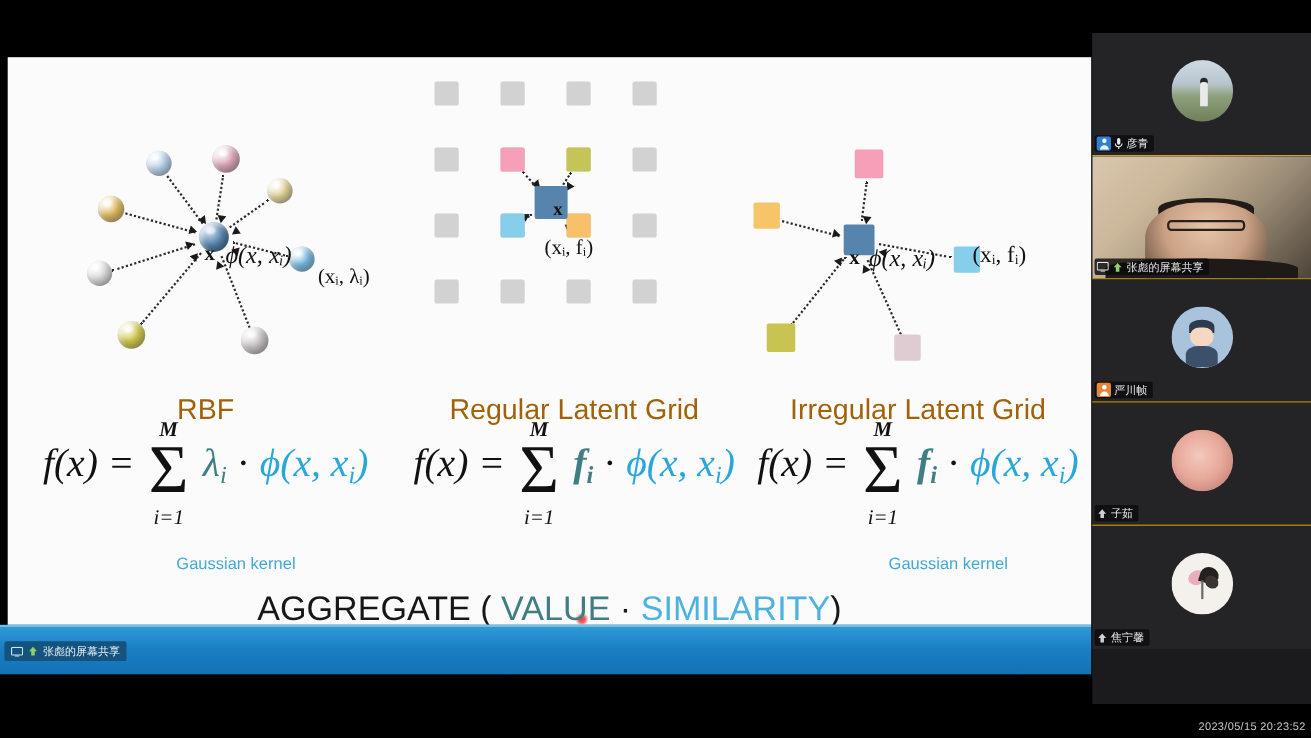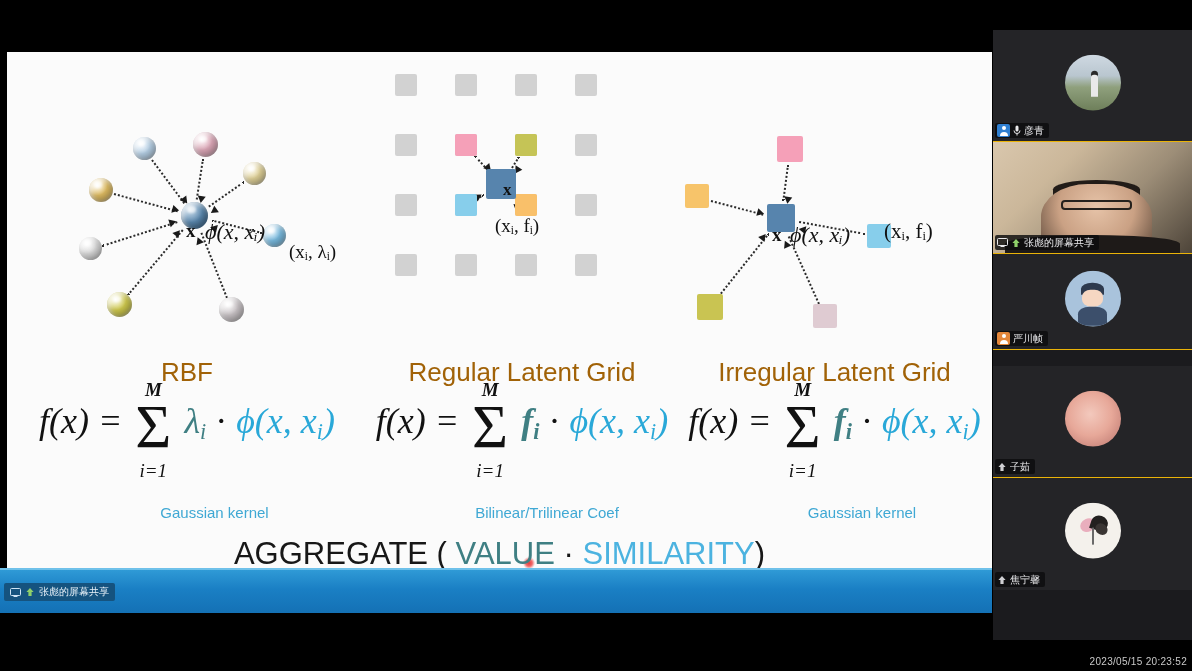--- a/index.html
+++ b/index.html
@@ -256,21 +256,20 @@
           <span class="sigma-wrap">
             <span class="sigma-top">M</span>
             <span class="sigma-glyph">Σ</span>
             <span class="sigma-bot">i=1</span>
           </span>
           <span class="coefsym bolded"><span>f</span><span class="sub">i</span></span>
           <span>·</span>
           <span class="phi"><span>ϕ(x, x</span><span class="sub">i</span><span>)</span></span>
         </div>
 
-        <div class="subcaption" id="sub-reg">Bilinear/Trilinear Coef</div>
       </div>
 
       <div class="panel" id="panel-irregular">
         <div id="irr-diagram" style="position:absolute;inset:0;">
             <div class="edge" style="left: 111.06px; top: 111.874px; width: 35.5845px; transform: rotate(97.4314deg);"></div>
             <div class="arrowhead" style="left: 111.06px; top: 111.874px; transform: rotate(97.4314deg) translateX(28.5845px) translateY(-4px);"></div>
             <div class="edge" style="left: 33.5432px; top: 147.547px; width: 53.8332px; transform: rotate(14.6764deg);"></div>
             <div class="arrowhead" style="left: 33.5432px; top: 147.547px; transform: rotate(14.6764deg) translateX(46.8332px) translateY(-4px);"></div>
             <div class="edge" style="left: 188.23px; top: 181.471px; width: 66.6393px; transform: rotate(-169.592deg);"></div>
             <div class="arrowhead" style="left: 188.23px; top: 181.471px; transform: rotate(-169.592deg) translateX(59.6393px) translateY(-4px);"></div>
@@ -360,21 +359,21 @@
           <rect x="0.5" y="0.5" width="10" height="7" rx="1" fill="none" stroke="#e9e9ec" stroke-width="1"></rect>
           <rect x="3.5" y="8" width="4" height="1" fill="#e9e9ec"></rect>
         </svg>
         <svg class="ico" width="10" height="10" viewBox="0 0 10 10">
           <path d="M5 1 L8.6 5 L6.6 5 L6.6 9 L3.4 9 L3.4 5 L1.4 5 Z" fill="#8fd06a"></path>
         </svg>
         <span class="nm">张彪的屏幕共享</span>
       </div>
     </div>
 
-    <div class="tile" style="top:224px; height:96px;">
+    <div class="tile" style="top:224px; height:112px;">
       <div class="tile-av">
         <div class="av-boy">
           <div class="hair"></div>
             <div class="face"></div>
             <div class="body"></div>
         </div>
       </div>
       <div class="namebar">
         <span class="badge-user host"></span>
         <span class="nm">严川帧</span>

